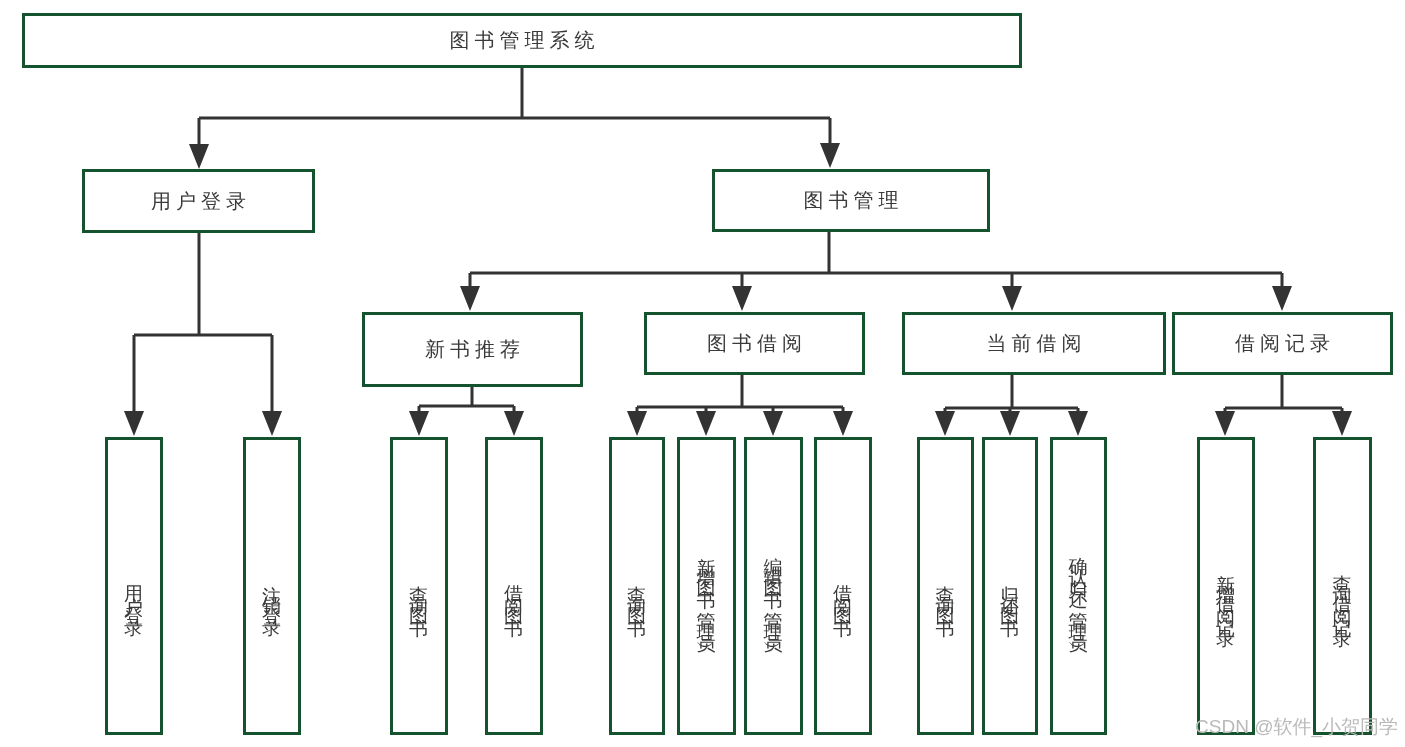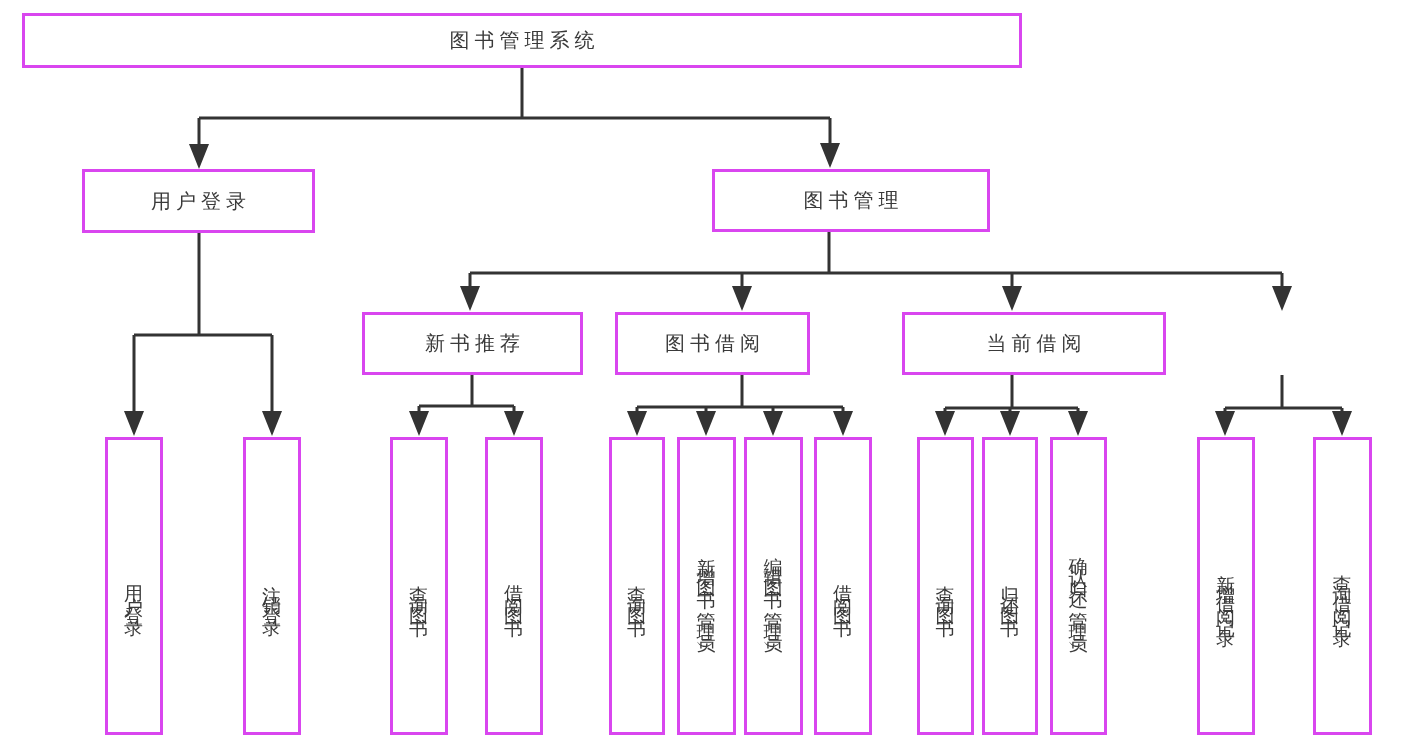--- a/index.html
+++ b/index.html
@@ -4,21 +4,21 @@
 <style>
   html,body { margin:0; padding:0; background:#ffffff; }
   .canvas {
     position:relative; width:1405px; height:747px;
     background:#ffffff; overflow:hidden;
     font-family:"Liberation Sans", sans-serif;
   }
   .connectors { position:absolute; left:0; top:0; width:1405px; height:747px; }
   .node {
     position:absolute; box-sizing:border-box;
-    border:3px solid #d946ef; background:#ffffff;
+    border:3px solid #14532d; background:#ffffff;
     display:flex; align-items:center; justify-content:center;
     color:#3a3a3a;
     text-align:right;
   }
   .hbox { font-size:20px; letter-spacing:5px; white-space:nowrap; }
   .hbox .lbl { padding-left:5px; }
   .vbox .lbl {
     writing-mode:vertical-rl; text-orientation:mixed;
     font-size:19px; letter-spacing:11px; line-height:1;
     padding-top:11px;
@@ -74,28 +74,31 @@
     <span class="lbl">图书管理系统</span>
   </div>
 
   <div class="node hbox" style="left:82px; top:169px; width:233px; height:64px;">
     <span class="lbl">用户登录</span>
   </div>
   <div class="node hbox" style="left:712px; top:169px; width:278px; height:63px;">
     <span class="lbl">图书管理</span>
   </div>
 
-  <div class="node hbox" style="left:362px; top:312px; width:221px; height:63px;">
+  <div class="node hbox" style="left:362px; top:312px; width:221px; height:75px;">
     <span class="lbl">新书推荐</span>
   </div>
-  <div class="node hbox" style="left:615px; top:312px; width:195px; height:63px;">
+  <div class="node hbox" style="left:644px; top:312px; width:221px; height:63px;">
     <span class="lbl">图书借阅</span>
   </div>
   <div class="node hbox" style="left:902px; top:312px; width:264px; height:63px;">
     <span class="lbl">当前借阅</span>
+  </div>
+  <div class="node hbox" style="left:1172px; top:312px; width:221px; height:63px;">
+    <span class="lbl">借阅记录</span>
   </div>
 
   <div class="node vbox" style="left:105px; top:437px; width:58px; height:298px;">
     <span class="lbl">用户登录</span>
   </div>
   <div class="node vbox" style="left:243px; top:437px; width:58px; height:298px;">
     <span class="lbl">注销登录</span>
   </div>
 
   <div class="node vbox" style="left:390px; top:437px; width:58px; height:298px;">
@@ -128,14 +131,15 @@
     <span class="lbl">确认归还（管理员）</span>
   </div>
 
   <div class="node vbox" style="left:1197px; top:437px; width:58px; height:298px;">
     <span class="lbl">新增借阅记录</span>
   </div>
   <div class="node vbox" style="left:1313px; top:437px; width:59px; height:298px;">
     <span class="lbl">查询借阅记录</span>
   </div>
 
+  <div class="watermark">CSDN @软件_小贺同学</div>
 
 </div>
 
 </body></html>

